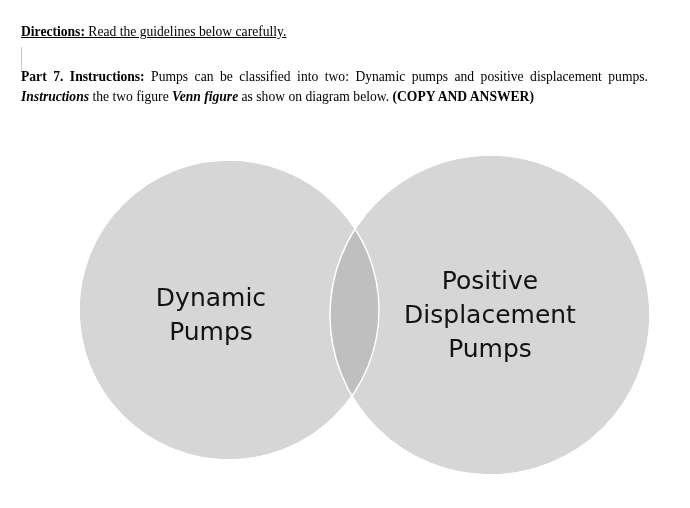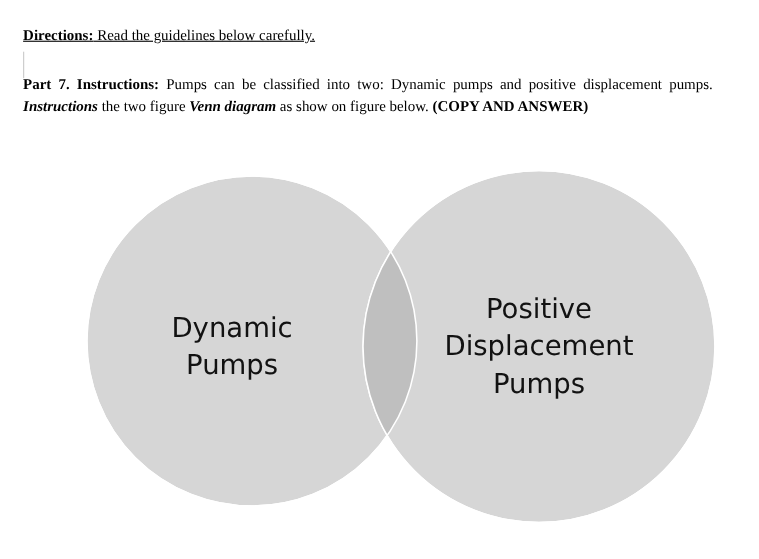--- a/index.html
+++ b/index.html
@@ -85,21 +85,21 @@
 <body>
 
 <div class="page">
 
   <div class="text-block">
 
     <p class="para para-directions"><b>Directions:</b><span> Read the guidelines below carefully.</span></p>
 
     <div class="spacer-line"></div>
 
-    <p class="para para-instructions"><b>Part 7. Instructions:</b><span> Pumps can be classified into two: Dynamic pumps and positive displacement pumps. </span><span class="bi">Instructions</span><span> the two figure </span><span class="bi">Venn diagram</span><span> as show on figure below. </span><span class="b">(COPY AND ANSWER)</span></p>
+    <p class="para para-instructions"><b>Part 7. Instructions:</b><span> Pumps can be classified into two: Dynamic pumps and positive displacement pumps. </span><span class="bi">Instructions</span><span> the two figure </span><span class="bi">Venn figure</span><span> as show on diagram below. </span><span class="b">(COPY AND ANSWER)</span></p>
 
   </div>
 
   <div class="venn">
     <svg width="690" height="368" viewBox="0 0 690 368" xmlns="http://www.w3.org/2000/svg">
       <defs>
         <clipPath id="clip-left">
           <circle cx="186" cy="170" r="150"></circle>
         </clipPath>
       </defs>

